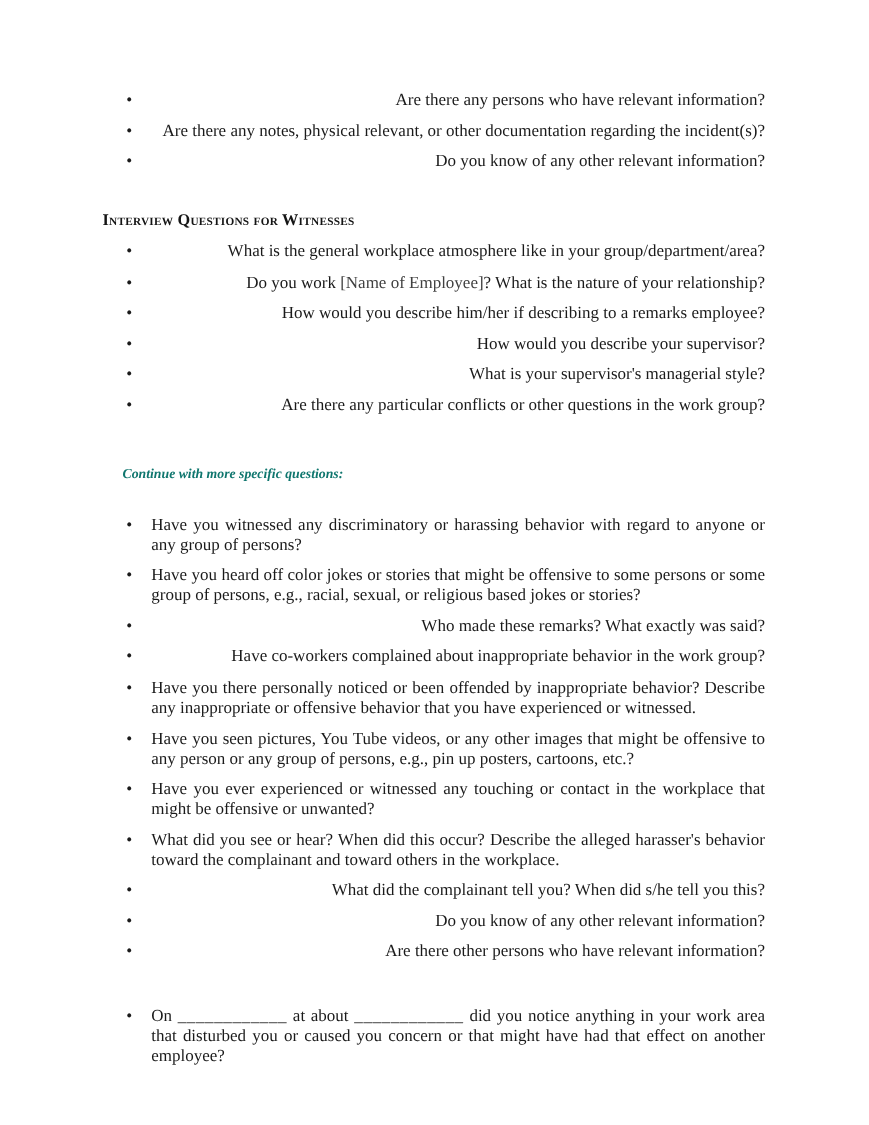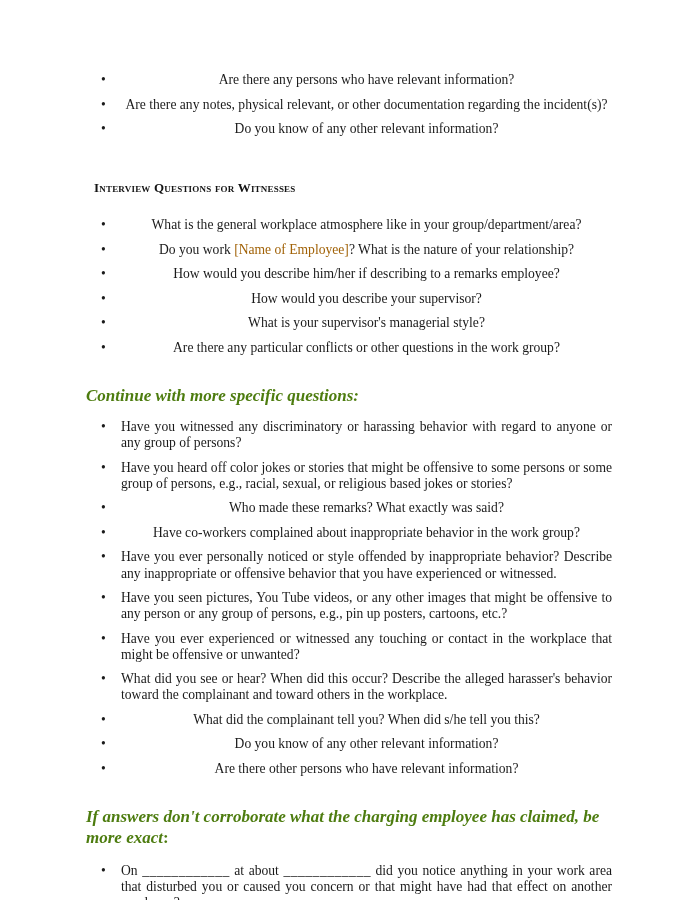--- a/index.html
+++ b/index.html
@@ -30,32 +30,32 @@
     width: 530px;
   }
 
   
   .heading-smallcaps {
     font-weight: bold;
     font-size: 13.0px;
     font-variant: small-caps;
     letter-spacing: 0.2px;
     line-height: 1.25;
-    margin: 12px;
+    margin: 0;
     padding: 0;
     color: #141414;
   }
   .heading-bolditalic {
     font-weight: bold;
     font-style: italic;
-    font-size: 17px;
+    font-size: 11px;
     line-height: 1.25;
-    margin: 4px;
-    padding: 0;
-    color: #4d7c0f;
+    margin: 16px;
+    padding: 0;
+    color: #0f766e;
   }
   .heading-bolditalic .trail {
     font-weight: bold;
     font-style: normal;
   }
 
   
   ul.bullets {
     list-style: none;
     margin: 0;
@@ -81,25 +81,25 @@
     text-align: left;
     font-size: 13.6px;
     line-height: 1.18;
     color: #1a1a1a;
   }
   ul.bullets > li .txt {
     display: block;
   }
   
   ul.bullets > li.nojust .txt {
-    text-align: center;
+    text-align: right;
   }
 
   .placeholder-name {
-    color: #a16207;
+    color: #404040;
   }
   .blank-line {
     letter-spacing: 0.5px;
   }
 
   
   .block-gap-lg { height: 31px; }
   .block-gap-md { height: 25px; }
   .block-gap-sm { height: 11px; }
   .block-gap-xs { height: 9px; }
@@ -176,21 +176,21 @@
       <li class="nojust">
         <span class="dot">•</span>
         <span class="txt">Who made these remarks?  What exactly was said?</span>
       </li>
       <li class="nojust">
         <span class="dot">•</span>
         <span class="txt">Have co-workers complained about inappropriate behavior in the work group?</span>
       </li>
       <li>
         <span class="dot">•</span>
-        <span class="txt">Have you ever personally noticed or style offended by inappropriate behavior?  Describe any inappropriate or offensive behavior that you have experienced or witnessed.</span>
+        <span class="txt">Have you there personally noticed or been offended by inappropriate behavior?  Describe any inappropriate or offensive behavior that you have experienced or witnessed.</span>
       </li>
       <li>
         <span class="dot">•</span>
         <span class="txt">Have you seen pictures, You Tube videos, or any other images that might be offensive to any person or any group of persons, e.g., pin up posters, cartoons, etc.?</span>
       </li>
       <li>
         <span class="dot">•</span>
         <span class="txt">Have you ever experienced or witnessed any touching or contact in the workplace that might be offensive or unwanted?</span>
       </li>
       <li>
@@ -206,21 +206,20 @@
         <span class="txt">Do you know of any other relevant information?</span>
       </li>
       <li class="nojust">
         <span class="dot">•</span>
         <span class="txt">Are there other persons who have relevant information?</span>
       </li>
     </ul>
 
     <div class="block-gap-md"></div>
 
-    <div class="heading-bolditalic"><span>If answers don't corroborate what the charging employee has claimed, be more exact</span><span class="trail">:</span></div>
 
     <div class="block-gap-sm"></div>
 
     <ul class="bullets">
       <li>
         <span class="dot">•</span>
         <span class="txt"><span>On </span><span class="blank-line">____________</span><span> at about </span><span class="blank-line">____________</span><span> did you notice anything in your work area that disturbed you or caused you concern or that might have had that effect on another employee?</span></span>
       </li>
     </ul>
 

